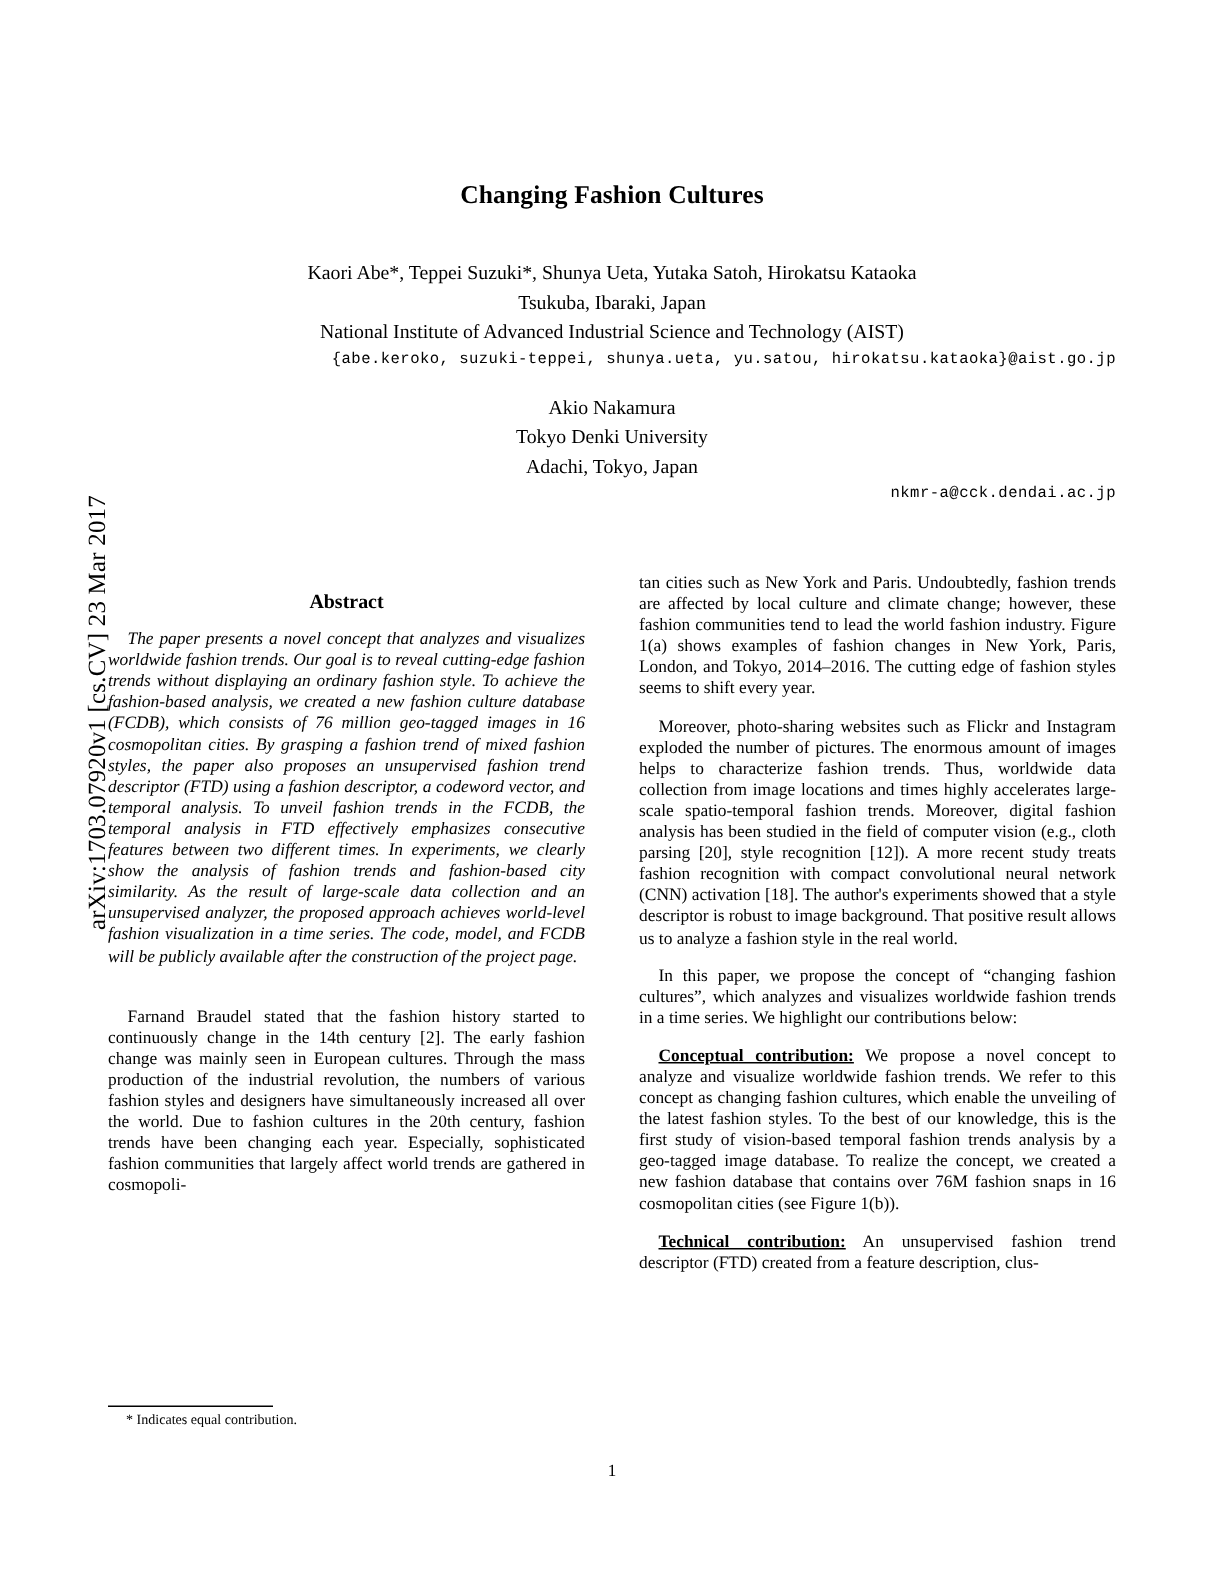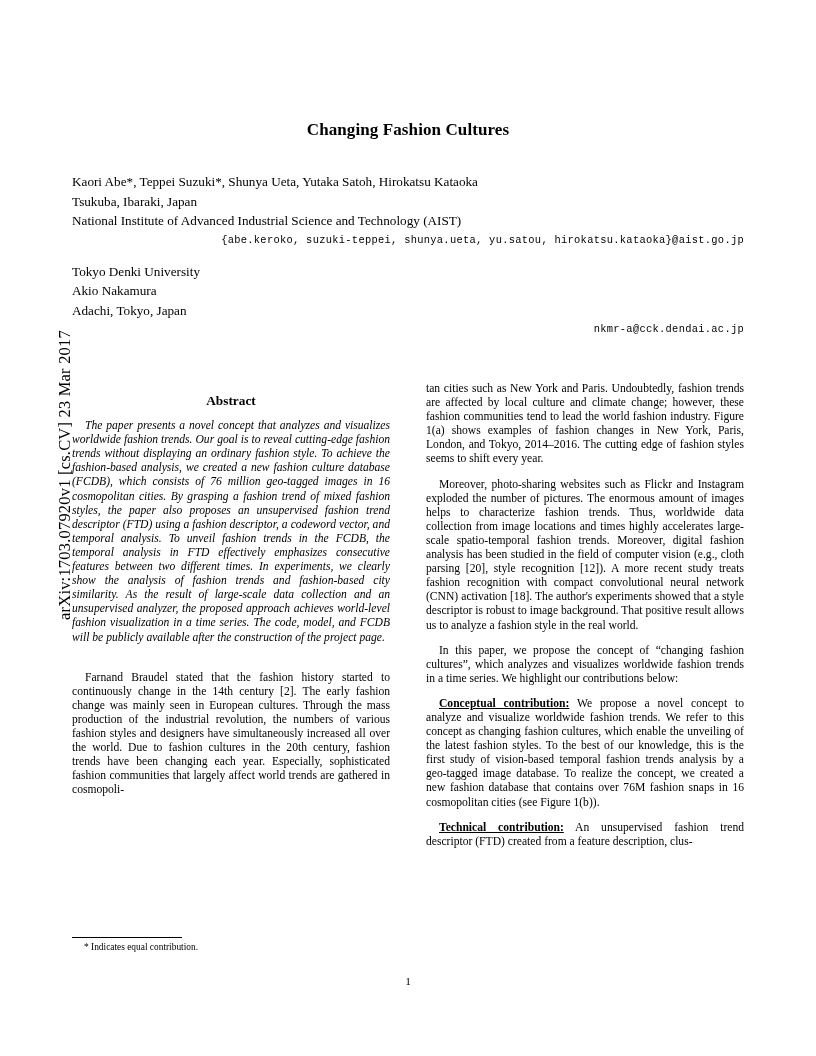--- a/index.html
+++ b/index.html
@@ -47,20 +47,21 @@
 
   .title {
     text-align: center;
     font-size: 17px;
     font-weight: bold;
     margin: 0 0 32px 0;
     letter-spacing: 0.1px;
   }
 
   .authors {
+    text-align: center;
     font-size: 13.2px;
     line-height: 19.5px;
   }
   .authors .line { display: block; }
   .email {
     text-align: right;
     font-family: "Liberation Mono", monospace;
     font-size: 10.4px;
     letter-spacing: 0.3px;
     margin-top: 3px;
@@ -151,22 +152,22 @@
     <div class="title">Changing Fashion Cultures</div>
 
     <div class="authors">
       <span class="line">Kaori Abe*, Teppei Suzuki*, Shunya Ueta, Yutaka Satoh, Hirokatsu Kataoka</span>
       <span class="line">Tsukuba, Ibaraki, Japan</span>
       <span class="line">National Institute of Advanced Industrial Science and Technology (AIST)</span>
     </div>
     <div class="email">{abe.keroko, suzuki-teppei, shunya.ueta, yu.satou, hirokatsu.kataoka}@aist.go.jp</div>
 
     <div class="authors author-block-2">
+      <span class="line">Akio Nakamura</span>
       <span class="line">Tokyo Denki University</span>
-      <span class="line">Akio Nakamura</span>
       <span class="line">Adachi, Tokyo, Japan</span>
     </div>
     <div class="email">nkmr-a@cck.dendai.ac.jp</div>
   </div>
 
   <div class="cols">
 
     <div class="col col-left">
       <div class="abs-head">Abstract</div>
       <div class="abstract">

